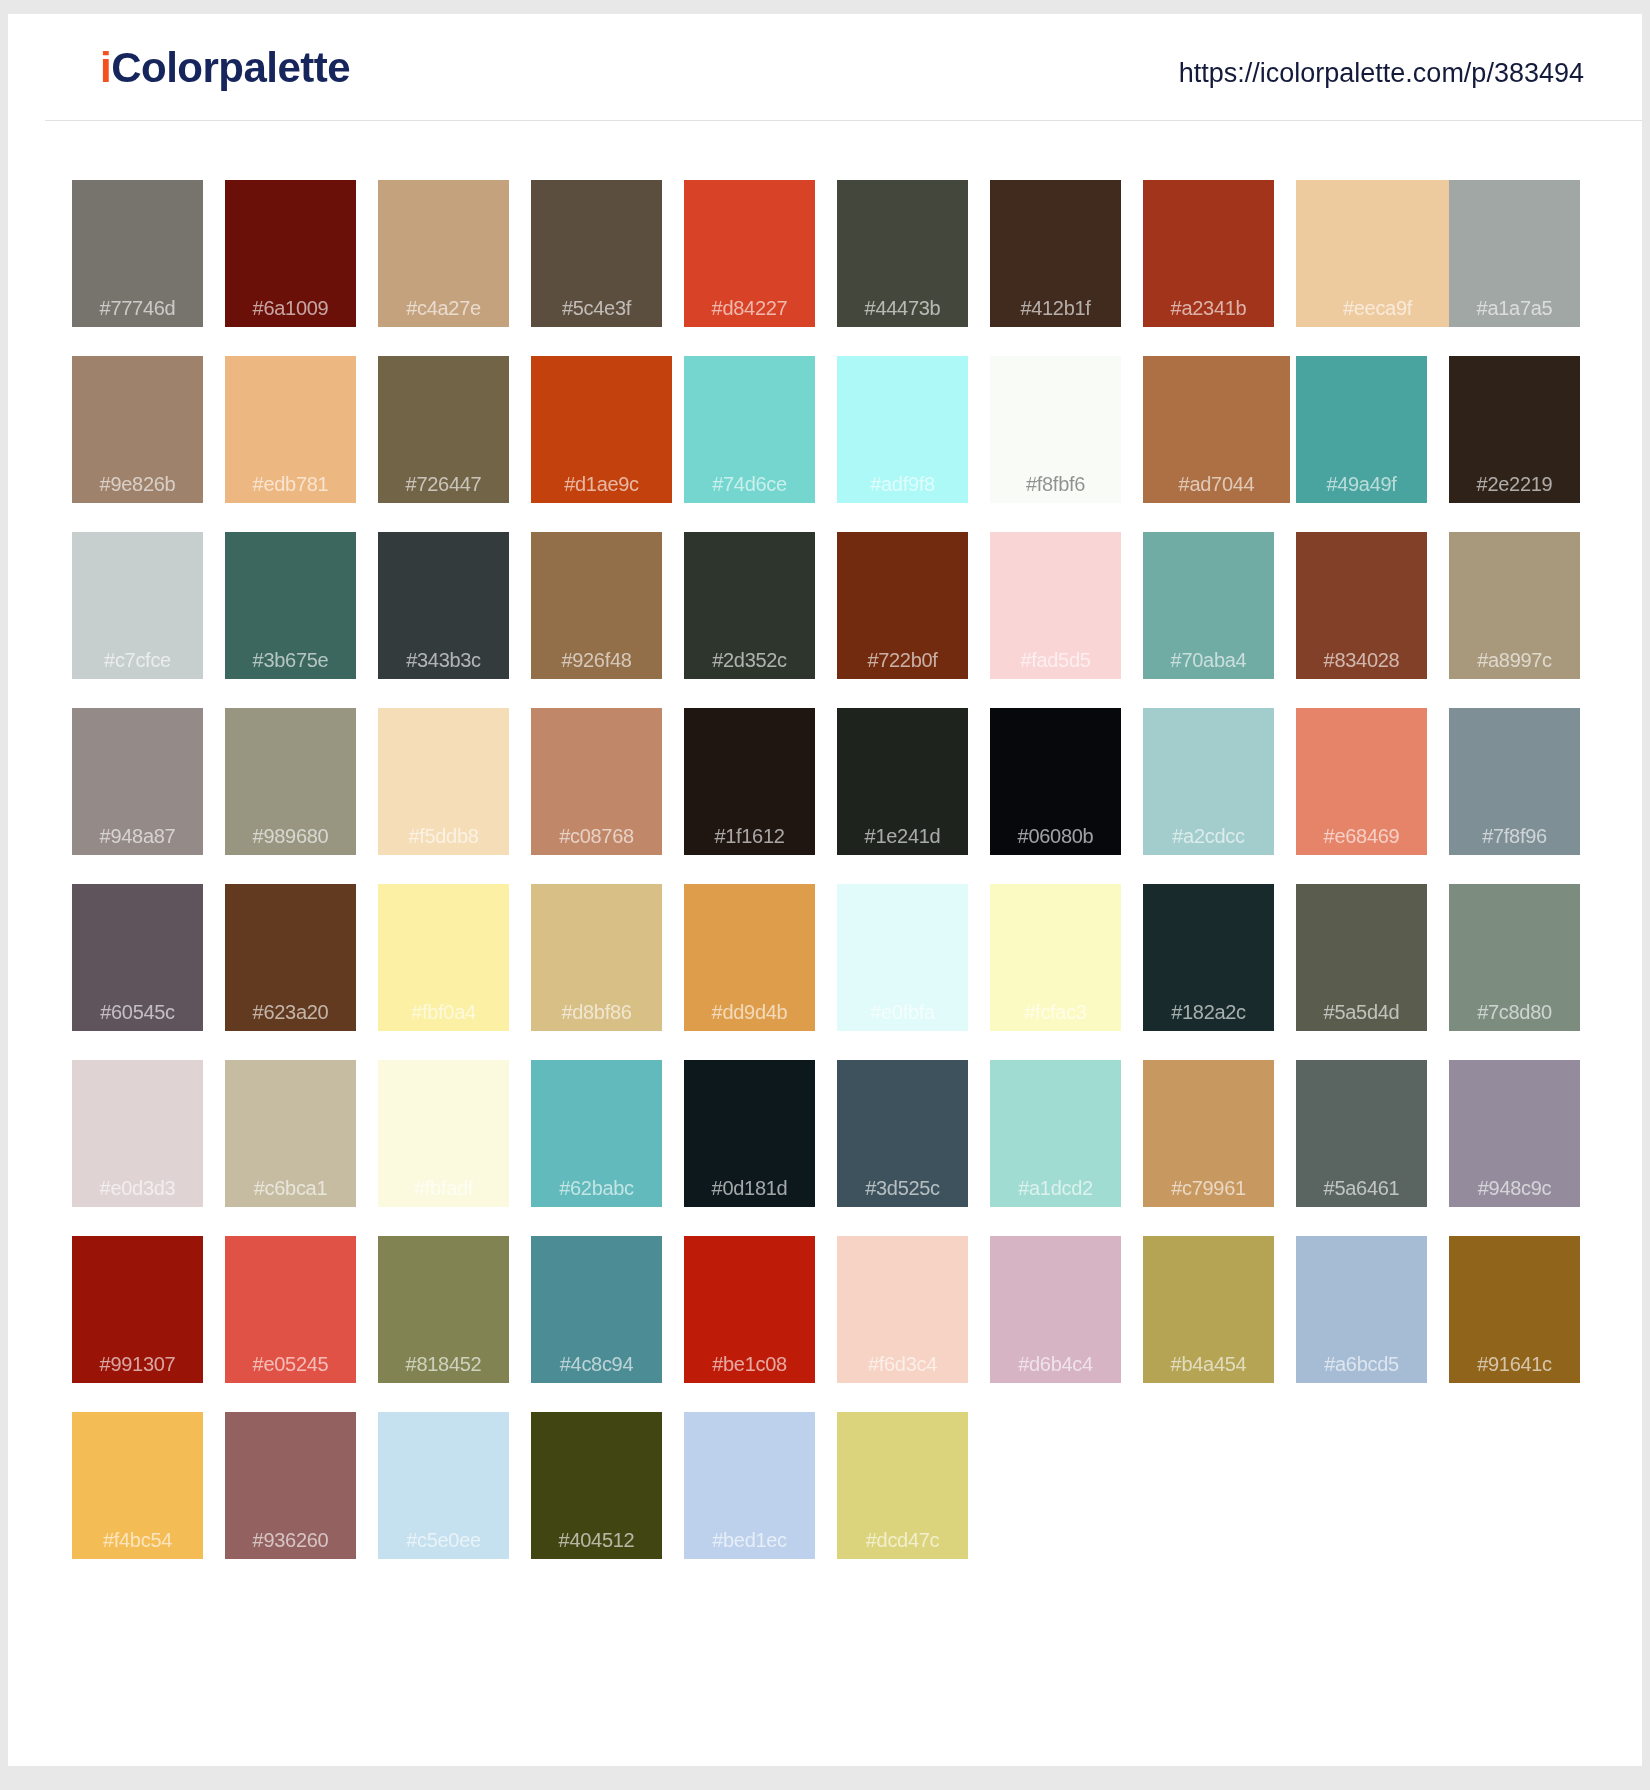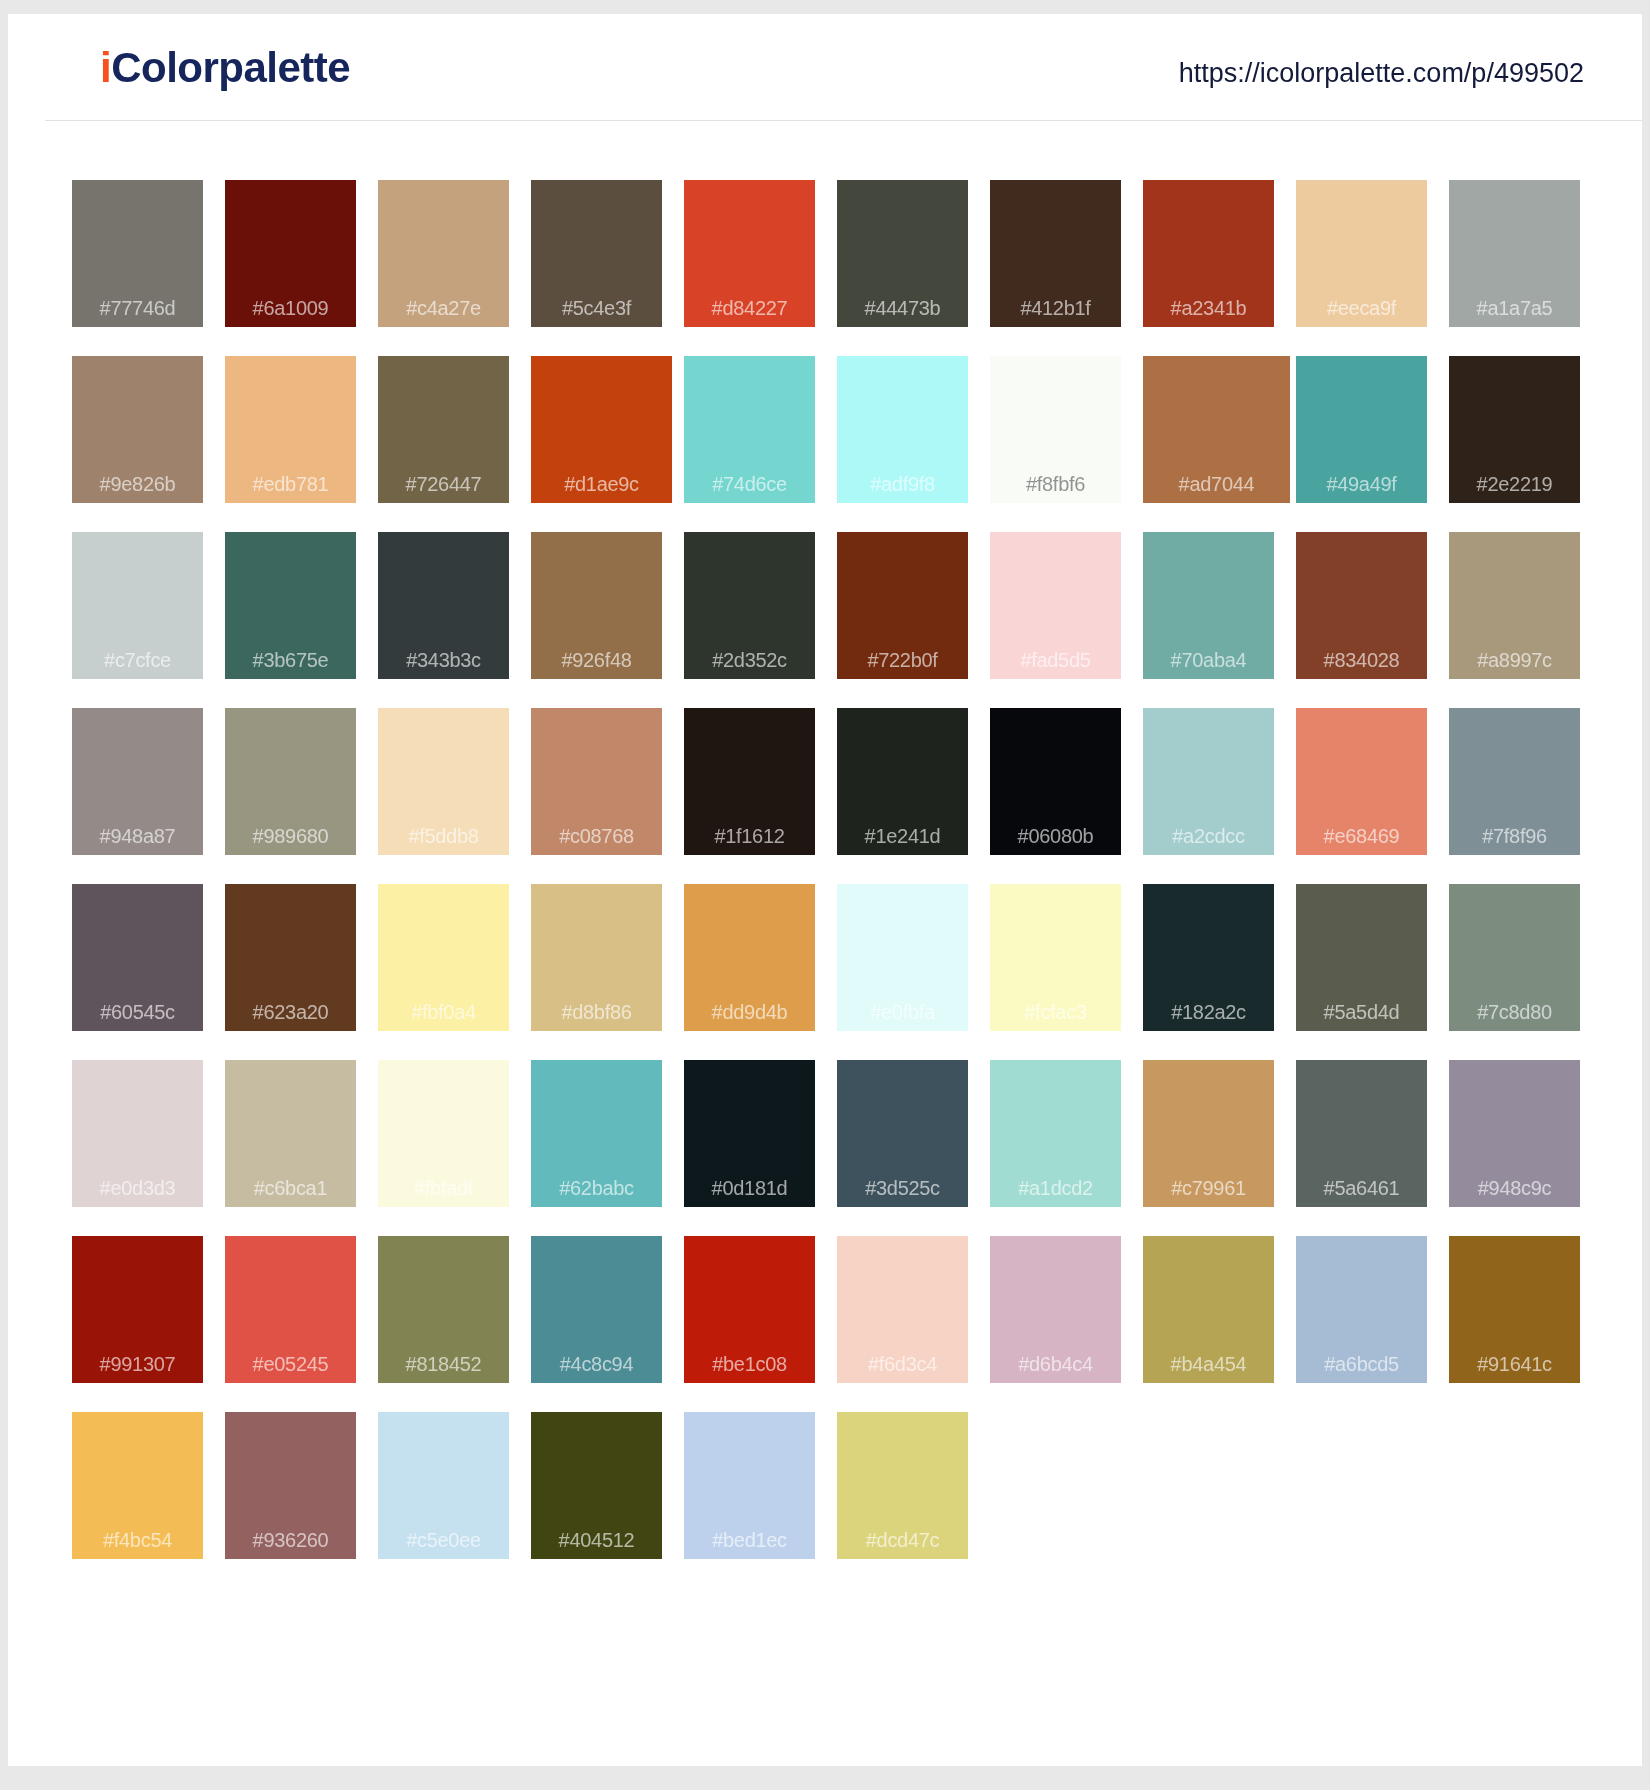--- a/index.html
+++ b/index.html
@@ -110,21 +110,21 @@
 </style>
 </head>
 <body>
 
 <div class="page">
 
   <div class="header">
     <div class="logo">
       <span class="logo-i">i</span><span class="logo-rest">Colorpalette</span>
     </div>
-    <div class="site-url">https://icolorpalette.com/p/499502</div>
+    <div class="site-url">https://icolorpalette.com/p/383494</div>
   </div>
 
   <div class="palette-grid">
       <div class="swatch on-dark" style="background: rgb(119, 116, 109);">
         <div class="swatch-label">#77746d</div>
       </div>
       <div class="swatch on-dark" style="background: rgb(106, 16, 9);">
         <div class="swatch-label">#6a1009</div>
       </div>
       <div class="swatch on-dark" style="background: rgb(196, 162, 126);">
@@ -138,21 +138,21 @@
       </div>
       <div class="swatch on-dark" style="background: rgb(68, 71, 59);">
         <div class="swatch-label">#44473b</div>
       </div>
       <div class="swatch on-dark" style="background: rgb(65, 43, 31);">
         <div class="swatch-label">#412b1f</div>
       </div>
       <div class="swatch on-dark" style="background: rgb(162, 52, 27);">
         <div class="swatch-label">#a2341b</div>
       </div>
-      <div class="swatch on-dark" style="background: rgb(238, 202, 159);">
+      <div class="swatch on-dark" style="background: rgb(238, 202, 159); padding-left: 32px;">
         <div class="swatch-label">#eeca9f</div>
       </div>
       <div class="swatch on-dark" style="background: rgb(161, 167, 165);">
         <div class="swatch-label">#a1a7a5</div>
       </div>
       <div class="swatch on-dark" style="background: rgb(158, 130, 107);">
         <div class="swatch-label">#9e826b</div>
       </div>
       <div class="swatch on-dark" style="background: rgb(237, 183, 129);">
         <div class="swatch-label">#edb781</div>

